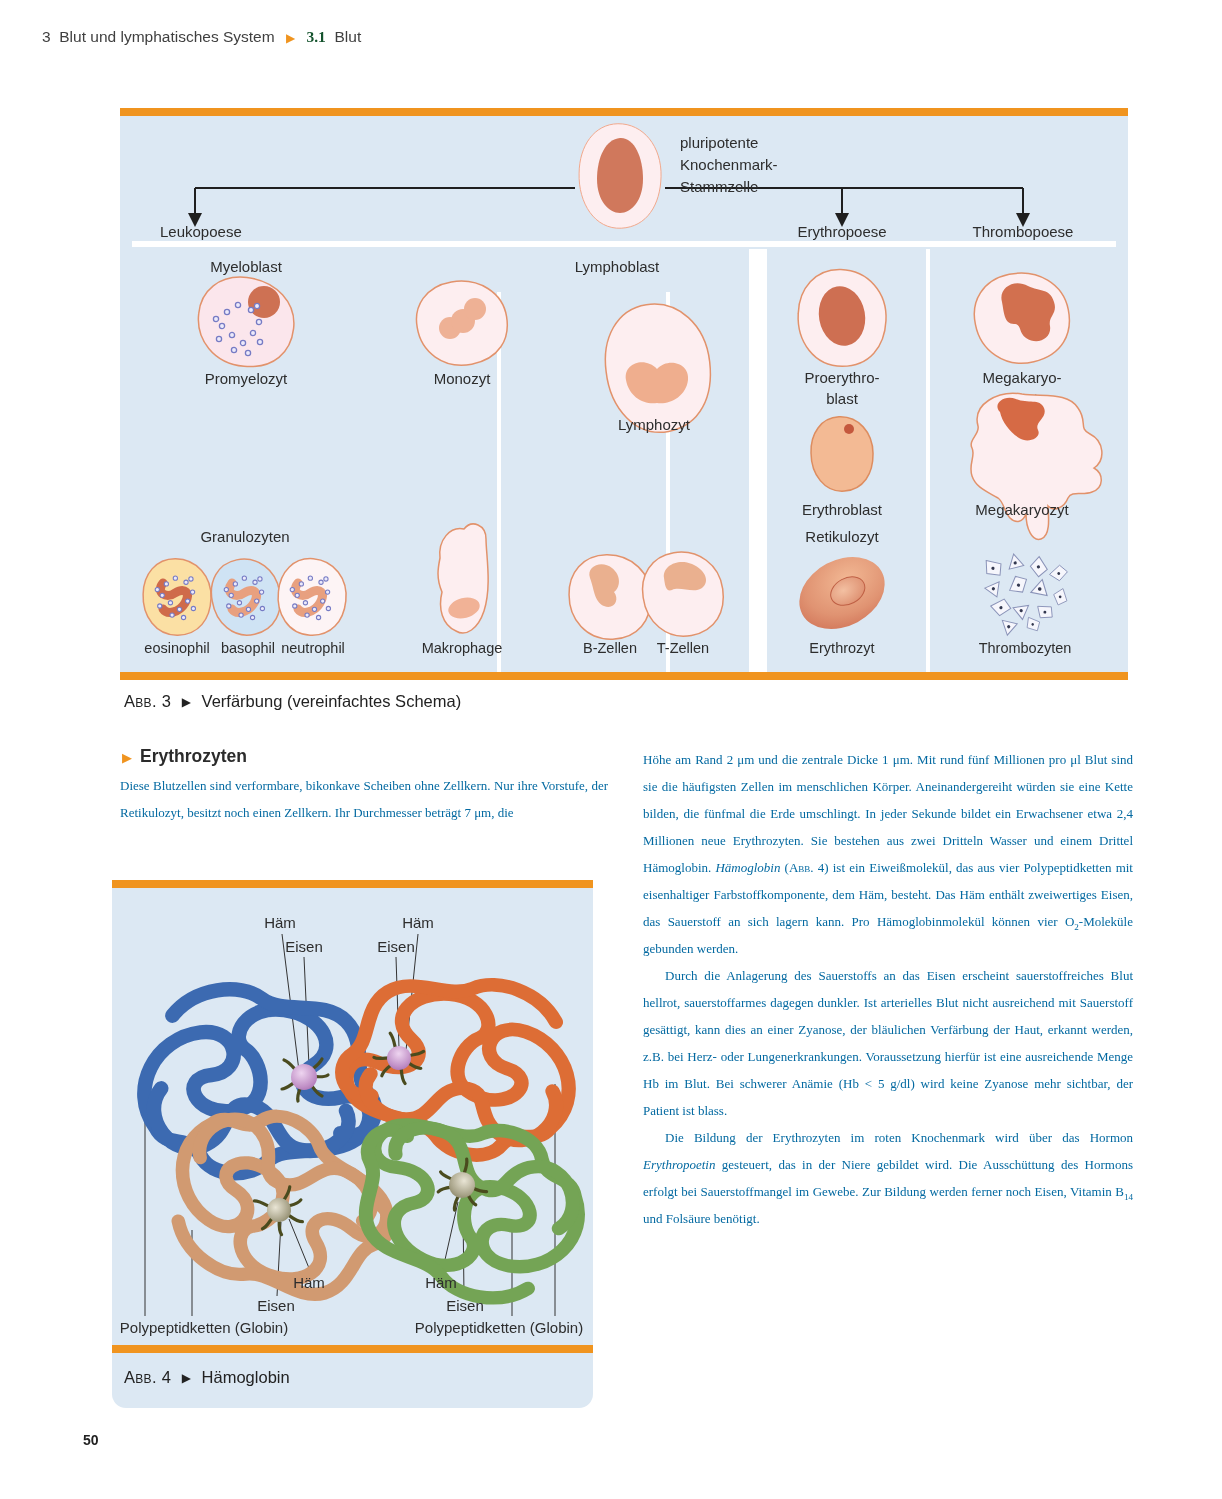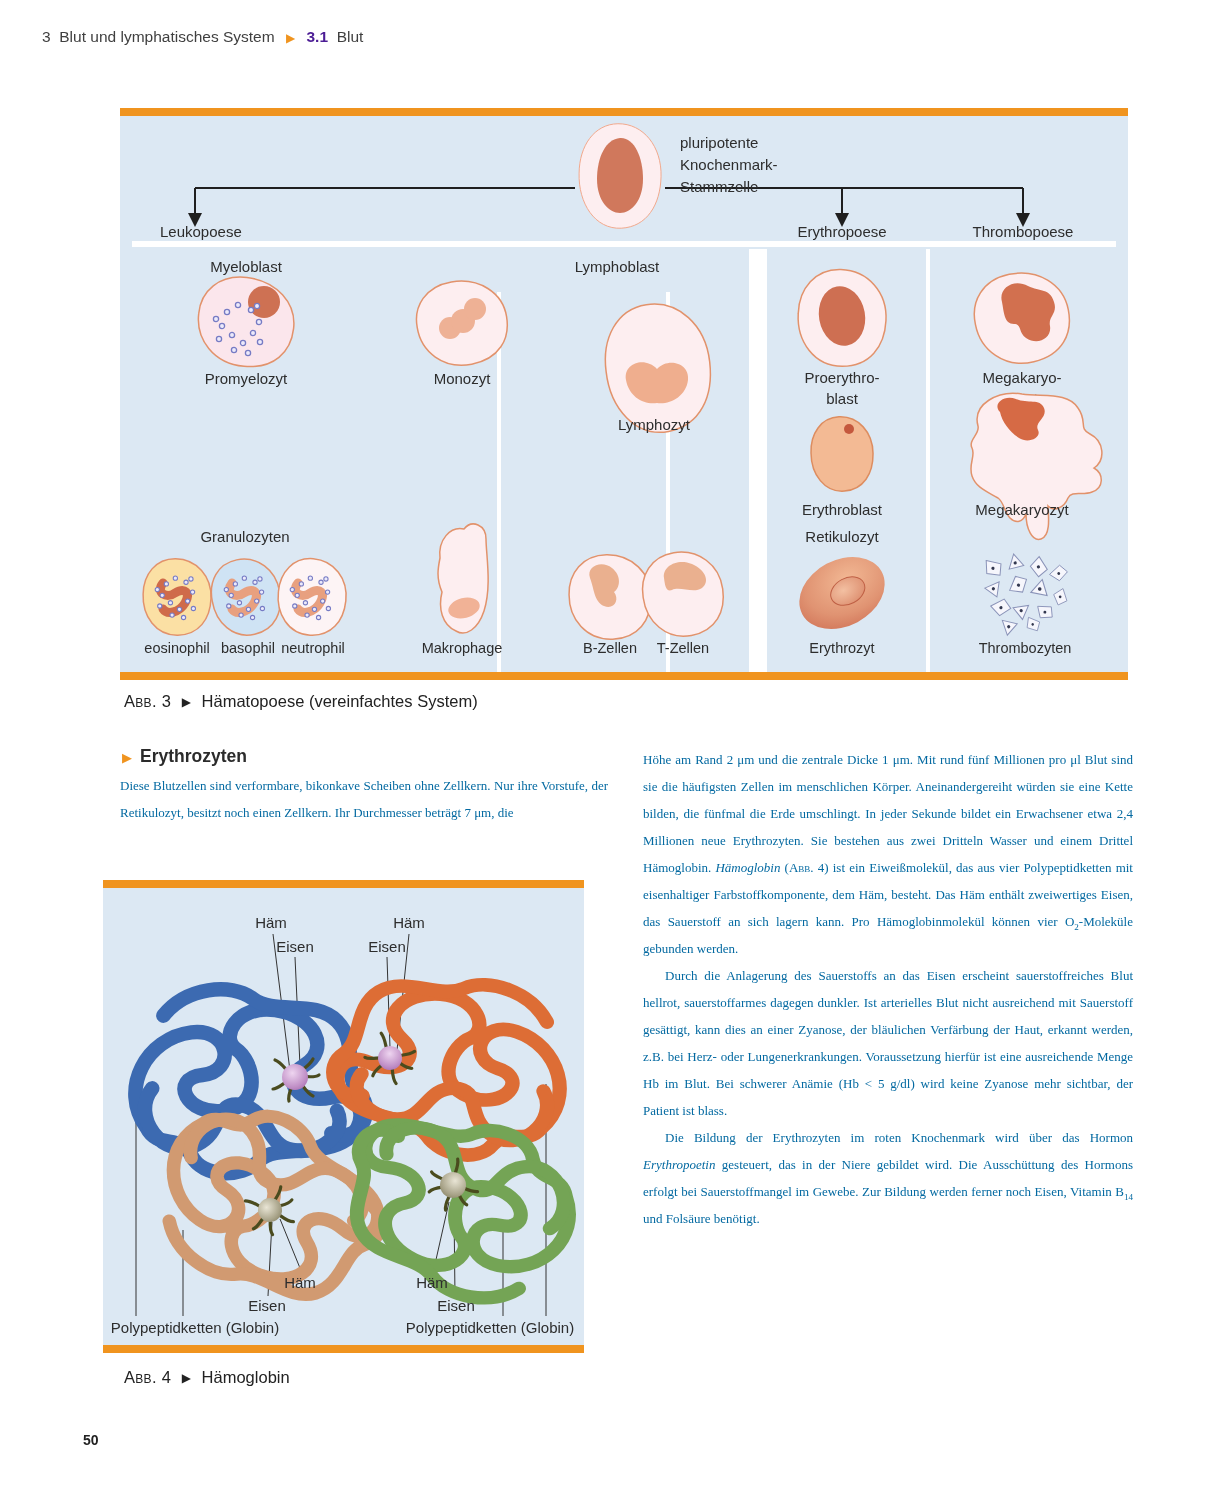--- a/index.html
+++ b/index.html
@@ -1,21 +1,21 @@
 <!DOCTYPE html>
 <html><head>
 <meta charset="utf-8">
 <style>
   html,body{margin:0;padding:0;background:#ffffff;}
   .page{position:relative;width:1222px;height:1499px;background:#ffffff;overflow:hidden;
         font-family:"Liberation Sans",sans-serif;color:#2d2d2d;}
   
   .crumb{position:absolute;left:42px;top:28px;font-size:15.5px;color:#3f3f3f;}
   .crumb .arr{color:#f0941f;font-size:12px;padding:0 7px;}
-  .crumb b{color:#4c1d95;}
+  .crumb b{color:#14532d;font-family:Liberation Serif, serif;}
   
   .figbox{position:absolute;background:#dce8f3;border-radius:14px;}
   .obar{position:absolute;left:0;width:100%;height:8px;background:#f0941f;}
   .caption{position:absolute;font-size:16.5px;color:#222;}
   .caption .cl{font-weight:normal;font-variant:small-caps;letter-spacing:.3px;}
   .caption .carr{font-size:12px;padding:0 6px;position:relative;top:-1px;}
   
   .col{position:absolute;font-family:Liberation Serif, serif;font-size:13px;
        line-height:27px;color:#0369a1;text-align:justify;}
   .col p{margin:0;}
@@ -225,31 +225,31 @@
         <use href="#plt2" transform="translate(888,510) rotate(-45)"></use>
         <use href="#plt1" transform="translate(912,508) rotate(30) scale(0.8)"></use>
       </g>
       <text x="905" y="537" text-anchor="middle" font-size="14.5">Thrombozyten</text>
     </svg>
   </div>
 
   <div class="caption" style="left:124px;top:692px;">
     <span class="cl">Abb. 3</span>
     <span class="carr">▶</span>
-    <span>Hämatopoese (vereinfachtes System)</span>
+    <span>Verfärbung (vereinfachtes Schema)</span>
   </div>
 
   <div class="h-ery" style="left:122px;top:746px;">
     <span class="arr">▶</span><span>Erythrozyten</span>
   </div>
   <div class="col" style="left:120px;top:772px;width:488px;">
     <p>Diese Blutzellen sind verformbare, bikonkave Scheiben ohne Zellkern. Nur ihre Vorstufe, der Retikulozyt, besitzt noch einen Zellkern. Ihr Durchmesser beträgt 7 μm, die</p>
   </div>
 
-  <div class="figbox" style="left:103px;top:880px;width:481px;height:473px;">
+  <div class="figbox" style="left:112px;top:880px;width:481px;height:528px;">
     <div class="obar" style="top:0;"></div>
     <div class="obar" style="top:465px;"></div>
     <svg style="position:absolute;left:0;top:8px;" width="481" height="457" viewBox="0 0 481 457">
       <defs>
         <g id="tg" fill="none" stroke-linecap="round" stroke-linejoin="round">
           <path stroke-width="13" d="M-95,55 C-120,20 -95,-25 -55,-30 C-20,-34 -15,5 -45,8 C-75,11 -60,45 -25,40 C10,35 0,-5 -15,-15 C-30,-25 -15,-55 20,-50 C55,-45 70,-15 45,0 C25,12 40,35 70,28 C100,21 105,55 80,68 C55,81 20,70 5,85 C-10,100 -45,100 -55,80 C-65,60 -85,75 -95,55"></path>
           <path stroke-width="13" d="M-80,-45 C-60,-70 -20,-75 0,-60 C20,-45 55,-60 75,-40 C95,-20 80,10 95,25 C110,40 95,70 70,60"></path>
           <path stroke-width="13" d="M-90,20 C-110,45 -80,85 -50,70 C-25,58 -35,30 -10,35 C15,40 10,70 35,75 C60,80 85,60 75,40"></path>
         </g>
         <g id="hemeLegs" stroke="#4a4b1e" stroke-width="3.2" fill="none" stroke-linecap="round">

